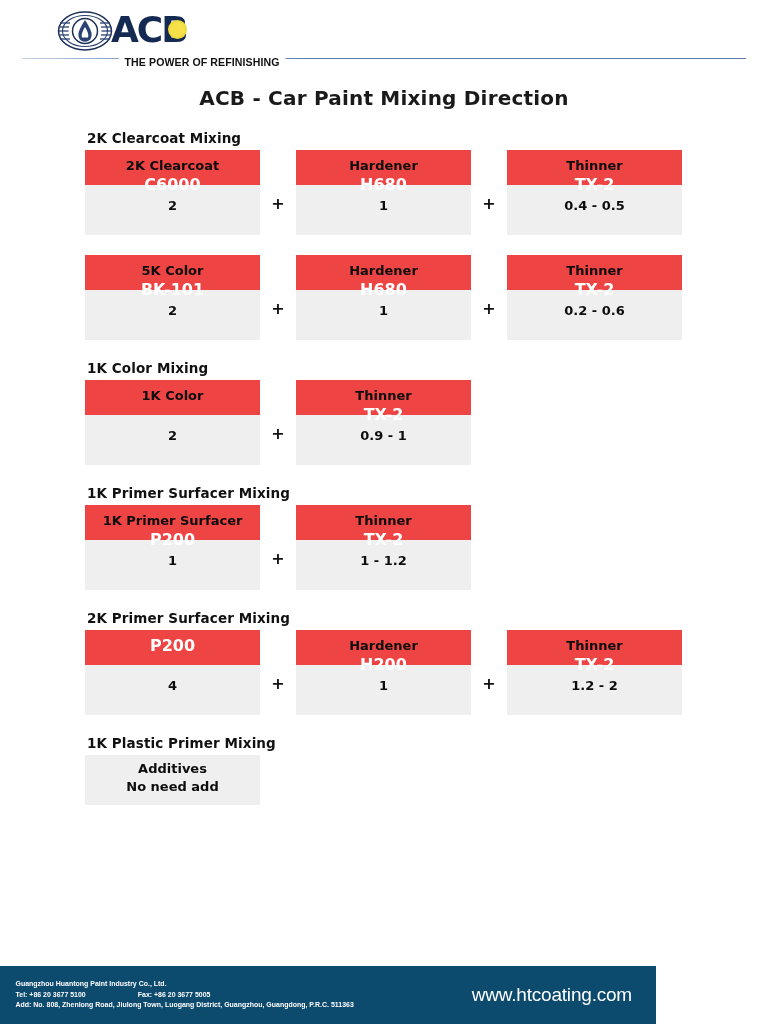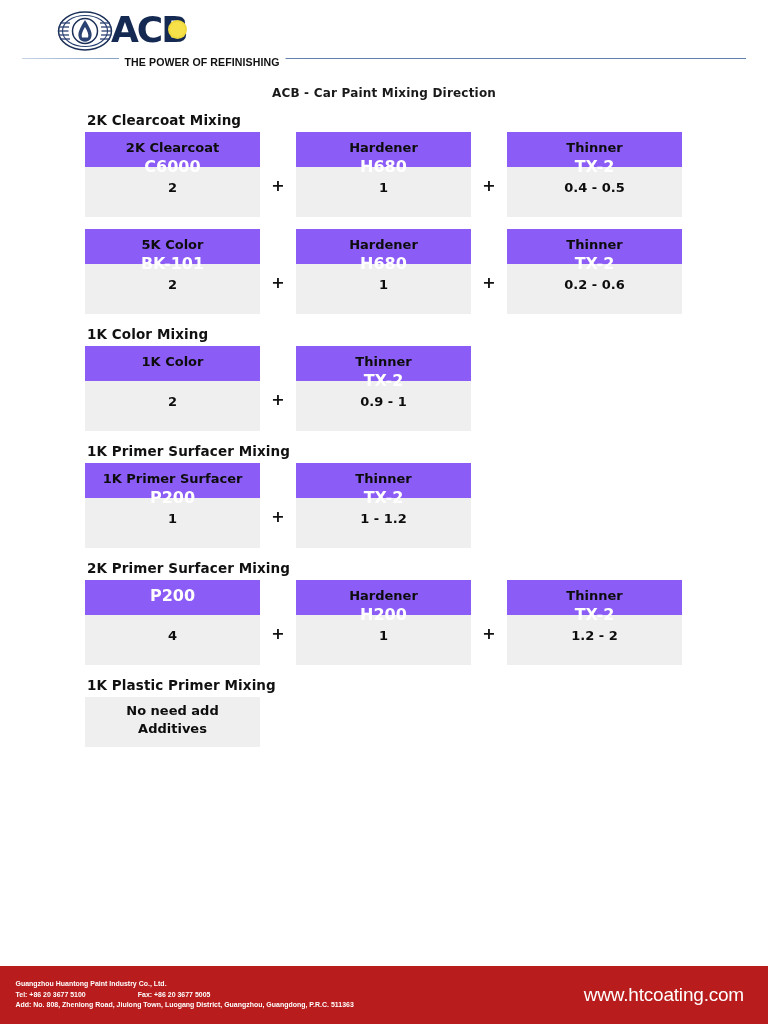--- a/index.html
+++ b/index.html
@@ -80,54 +80,54 @@
     height: 1px;
     background: linear-gradient(to right, #c7d3e6 0%, #8aa4c8 12%, #5f7fae 40%, #5f7fae 100%);
     z-index: 1;
   }
 
   
   .doc-title {
     text-align: center;
     font-family: "DejaVu Sans", sans-serif;
     font-weight: bold;
-    font-size: 12px;
+    font-size: 20px;
     color: #1a1a1a;
     margin-top: 11px;
     letter-spacing: 0.2px;
   }
 
   
   .content {
     position: relative;
     padding: 0 0 0 0;
   }
   .section {
     margin-left: 85px;
-    margin-top: 12px;
+    margin-top: 20px;
   }
   .section-title {
     font-family: "DejaVu Sans", sans-serif;
     font-weight: bold;
     font-size: 13.5px;
     color: #111111;
     margin-bottom: 4px;
     margin-left: 2px;
     letter-spacing: 0.1px;
   }
   .row {
     display: flex;
     align-items: flex-start;
   }
   .card {
     width: 175px;
     flex: 0 0 175px;
   }
   .card-head {
-    background: #8b5cf6;
+    background: #ef4444;
     height: 35px;
     box-sizing: border-box;
     padding-top: 6px;
     text-align: center;
   }
   .card-head .line1 {
     font-family: "DejaVu Sans", sans-serif;
     font-weight: bold;
     font-size: 13px;
     color: #0d0d0d;
@@ -168,23 +168,23 @@
     color: #111111;
     padding-top: 44px;
     user-select: none;
   }
 
   
   .page-footer {
     position: absolute;
     left: 0;
     bottom: 0;
-    width: 768px;
+    width: 656px;
     height: 58px;
-    background: #b91c1c;
+    background: #0c4a6e;
     display: flex;
     align-items: center;
     justify-content: flex-end;
   }
   .footer-left {
     padding-left: 16px;
     color: #ffffff;
     font-family: "Liberation Sans", sans-serif;
     font-size: 7.2px;
     line-height: 10.5px;
@@ -400,22 +400,22 @@
         </div>
       </div>
     </div>
   </div>
 
   <div class="section">
     <div class="section-title">1K Plastic Primer Mixing</div>
     <div class="row">
       <div class="card">
         <div class="card-body two-line">
+          <div class="val">Additives</div>
           <div class="val">No need add</div>
-          <div class="val">Additives</div>
         </div>
       </div>
     </div>
   </div>
 
 </div>
 
 <div class="page-footer">
   <div class="footer-left">
     <div class="f-line">Guangzhou Huantong Paint Industry Co., Ltd.</div>

